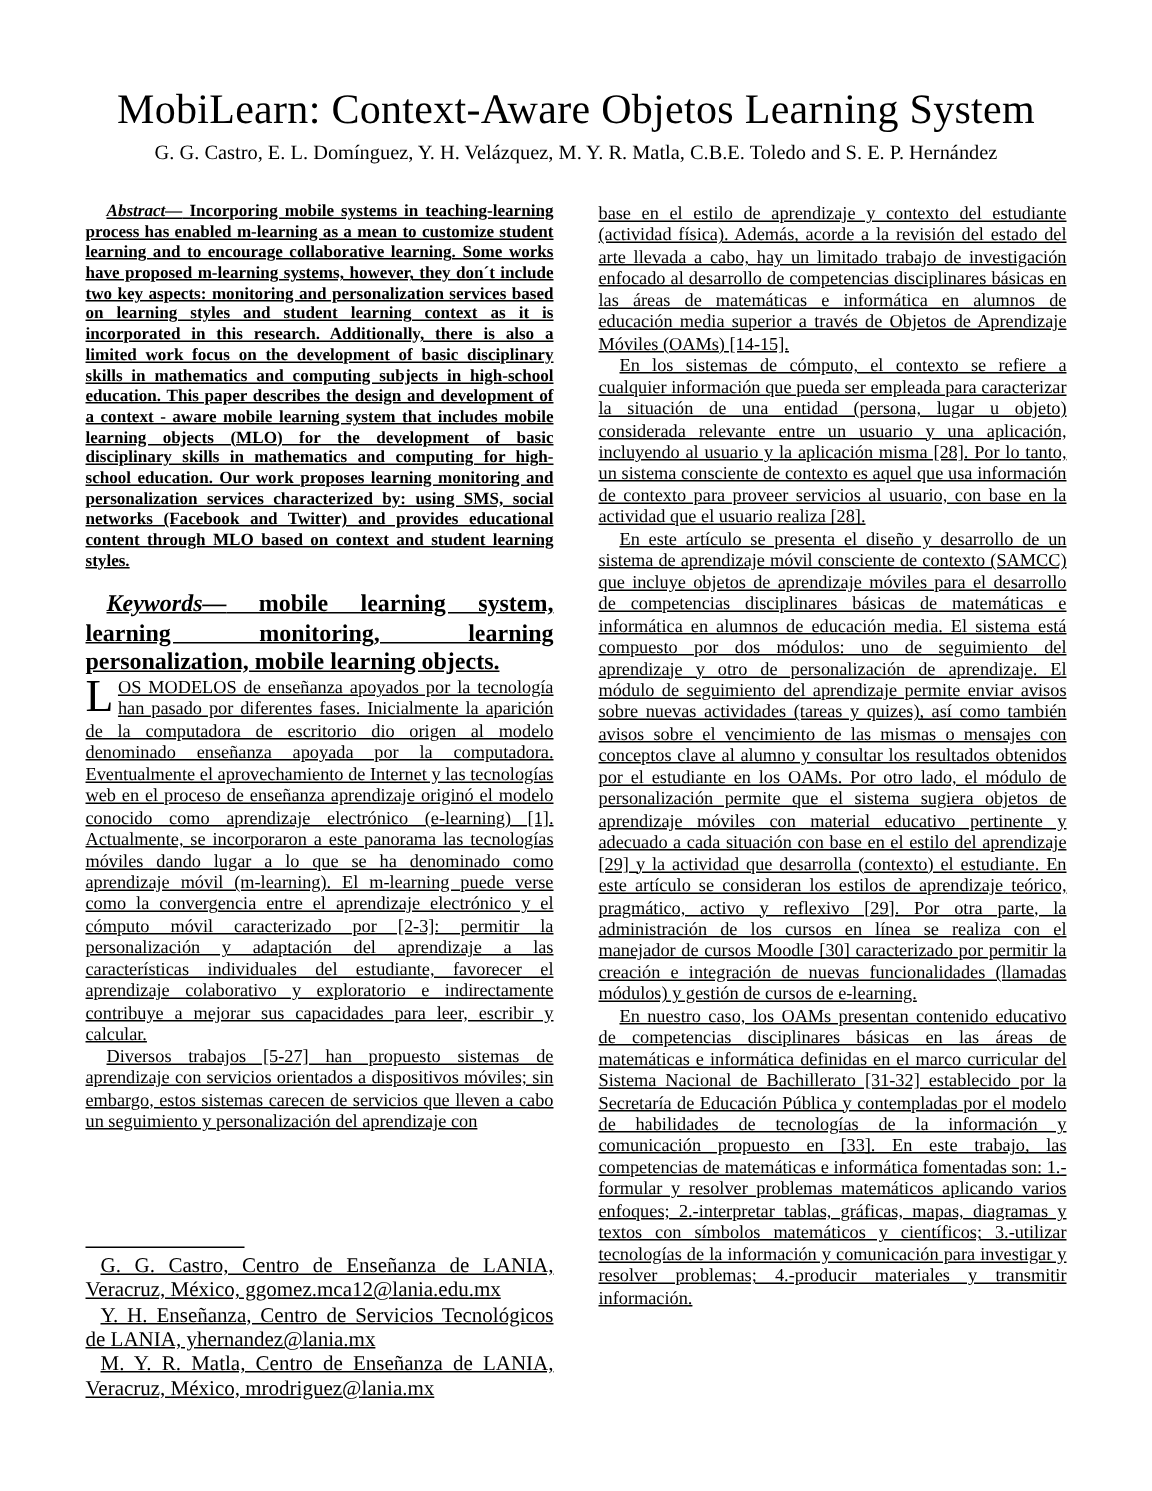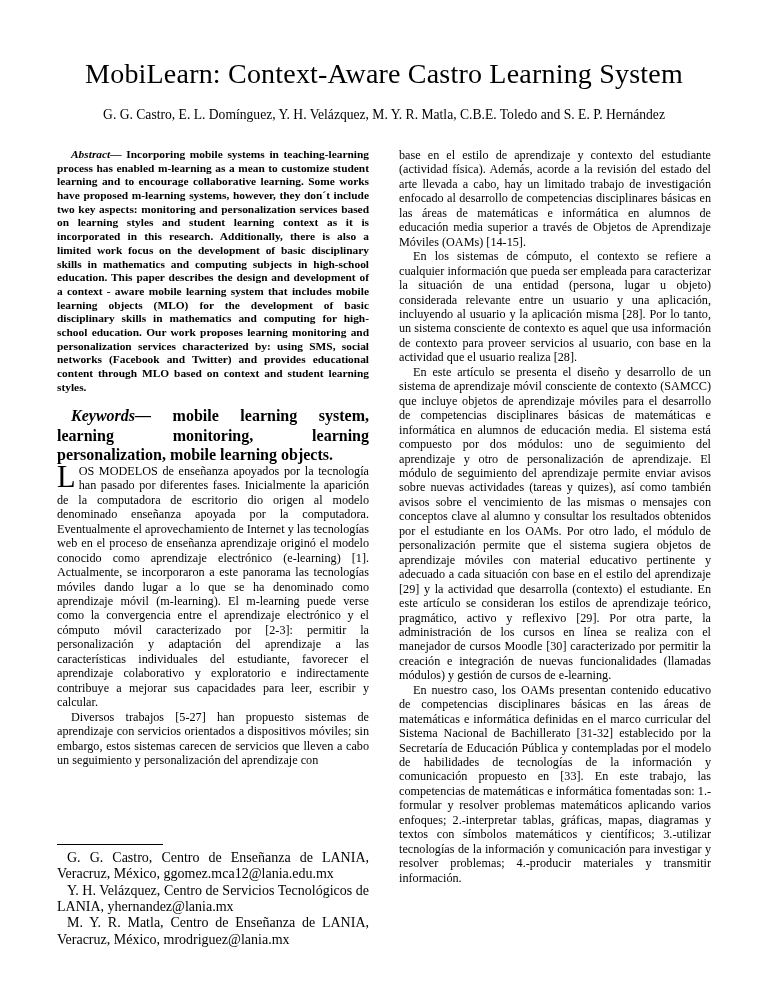--- a/index.html
+++ b/index.html
@@ -17,27 +17,28 @@
   .title {
     text-align: center;
     font-size: 28px;
     font-weight: normal;
     letter-spacing: 0.2px;
     margin: 14px 0 0 0;
   }
   .authors {
     text-align: center;
     font-size: 13.6px;
-    margin-top: 17px;
+    margin-top: 4px;
   }
   .columns {
     display: flex;
     gap: 30px;
     margin-top: 25px;
     height: 800px;
+    text-decoration: underline;
   }
   .col {
     flex: 1 1 0;
     min-width: 0;
     font-size: 12.2px;
     line-height: 1.185;
     text-align: justify;
   }
   .col-left { display: flex; flex-direction: column; }
   .col p { margin: 0; }
@@ -82,41 +83,41 @@
     text-indent: 10px;
     text-align: justify;
     margin: 0;
   }
 </style>
 </head>
 <body>
 
 <div class="page">
 
-  <h1 class="title">MobiLearn: Context-Aware Castro Learning System</h1>
+  <h1 class="title">MobiLearn: Context-Aware Objetos Learning System</h1>
 
   <div class="authors">G. G. Castro, E. L. Domínguez, Y. H. Velázquez, M. Y. R. Matla, C.B.E. Toledo and S. E. P. Hernández</div>
 
   <div class="columns">
 
     <div class="col col-left">
 
       <p class="abstract"><span class="abstract-label">Abstract—</span><span> Incorporing mobile systems in teaching-learning process has enabled m-learning as a mean to customize student learning and to encourage collaborative learning. Some works have proposed m-learning systems, however, they don´t include two key aspects: monitoring and personalization services based on learning styles and student learning context as it is incorporated in this research. Additionally, there is also a limited work focus on the development of basic disciplinary skills in mathematics and computing subjects in high-school education. This paper describes the design and development of a context - aware mobile learning system that includes mobile learning objects (MLO) for the development of basic disciplinary skills in mathematics and computing for high-school education. Our work proposes learning monitoring and personalization services characterized by: using SMS, social networks (Facebook and Twitter) and provides educational content through MLO based on context and student learning styles.</span></p>
 
       <p class="keywords"><span class="kw-label">Keywords—</span><span> mobile learning system, learning monitoring, learning personalization, mobile learning objects.</span></p>
 
 
       <p><span class="dropcap">L</span><span>OS MODELOS de enseñanza apoyados por la tecnología han pasado por diferentes fases. Inicialmente la aparición de la computadora de escritorio dio origen al modelo denominado enseñanza apoyada por la computadora. Eventualmente el aprovechamiento de Internet y las tecnologías web en el proceso de enseñanza aprendizaje originó el modelo conocido como aprendizaje electrónico (e-learning) [1]. Actualmente, se incorporaron a este panorama las tecnologías móviles dando lugar a lo que se ha denominado como aprendizaje móvil (m-learning).  El m-learning puede verse como la convergencia entre el aprendizaje electrónico y el cómputo móvil caracterizado por [2-3]: permitir la personalización y adaptación del aprendizaje a las características individuales del estudiante, favorecer el aprendizaje colaborativo y exploratorio e indirectamente contribuye a mejorar sus capacidades para leer, escribir y calcular.</span></p>
 
       <p class="indent">Diversos trabajos [5-27] han propuesto sistemas de aprendizaje con servicios orientados a dispositivos móviles; sin embargo, estos sistemas carecen de servicios que lleven a cabo un seguimiento y personalización del aprendizaje con</p>
 
       <div class="footnote-block">
         <div class="footnote-rule"></div>
         <p>G. G. Castro, Centro de Enseñanza de LANIA, Veracruz, México, ggomez.mca12@lania.edu.mx</p>
-        <p>Y. H. Velázquez,  Centro de Servicios Tecnológicos de LANIA, yhernandez@lania.mx</p>
+        <p>Y. H. Enseñanza,  Centro de Servicios Tecnológicos de LANIA, yhernandez@lania.mx</p>
         <p>M. Y. R. Matla, Centro de Enseñanza de LANIA, Veracruz, México, mrodriguez@lania.mx</p>
       </div>
 
     </div>
 
     <div class="col col-right">
       <p>base en el estilo de aprendizaje y contexto del estudiante (actividad física). Además, acorde a la revisión del estado del arte llevada a cabo, hay un limitado trabajo de investigación enfocado al desarrollo de competencias disciplinares básicas en las áreas de matemáticas e informática en alumnos de educación media superior a través de Objetos de Aprendizaje Móviles (OAMs) [14-15].</p>
       <p class="indent">En los sistemas de cómputo, el contexto se refiere a cualquier información que pueda ser empleada para caracterizar la situación de una entidad (persona, lugar u objeto) considerada relevante entre un usuario y una aplicación, incluyendo al usuario y la aplicación misma [28]. Por lo tanto, un sistema consciente de contexto es aquel que usa información de contexto para proveer servicios al usuario, con base en la actividad que el usuario realiza [28].</p>
       <p class="indent">En este artículo se presenta el diseño y desarrollo de un sistema de aprendizaje móvil consciente de contexto (SAMCC) que incluye objetos de aprendizaje móviles para el desarrollo de competencias disciplinares básicas de matemáticas e informática en alumnos de educación media. El sistema está compuesto por dos módulos: uno de seguimiento del aprendizaje y otro de personalización de aprendizaje. El módulo de seguimiento del aprendizaje permite enviar avisos sobre nuevas actividades (tareas y quizes), así como también avisos sobre el vencimiento de las mismas o mensajes con conceptos clave al alumno y consultar los resultados obtenidos por el estudiante en los OAMs. Por otro lado, el módulo de personalización permite que el sistema sugiera objetos de aprendizaje móviles con material educativo pertinente y adecuado a cada situación con base en el estilo del aprendizaje [29] y la actividad que desarrolla (contexto) el estudiante. En este artículo se consideran los estilos de aprendizaje teórico, pragmático, activo y reflexivo [29]. Por otra parte, la administración de los cursos en línea se realiza con el manejador de cursos Moodle [30] caracterizado por permitir la creación e integración de nuevas funcionalidades (llamadas módulos) y gestión de cursos de e-learning.</p>
       <p class="indent">En nuestro caso, los OAMs presentan contenido educativo de competencias disciplinares básicas en las áreas de matemáticas e informática definidas en el marco curricular del Sistema Nacional de Bachillerato [31-32] establecido por la Secretaría de Educación Pública y contempladas por el modelo de habilidades de tecnologías de la información y comunicación propuesto en [33]. En este trabajo, las competencias de matemáticas e informática fomentadas son: 1.-formular y resolver problemas matemáticos aplicando varios enfoques; 2.-interpretar tablas, gráficas, mapas, diagramas y textos con símbolos matemáticos y científicos; 3.-utilizar tecnologías de la información y comunicación para investigar y resolver problemas; 4.-producir materiales y transmitir información.</p>

